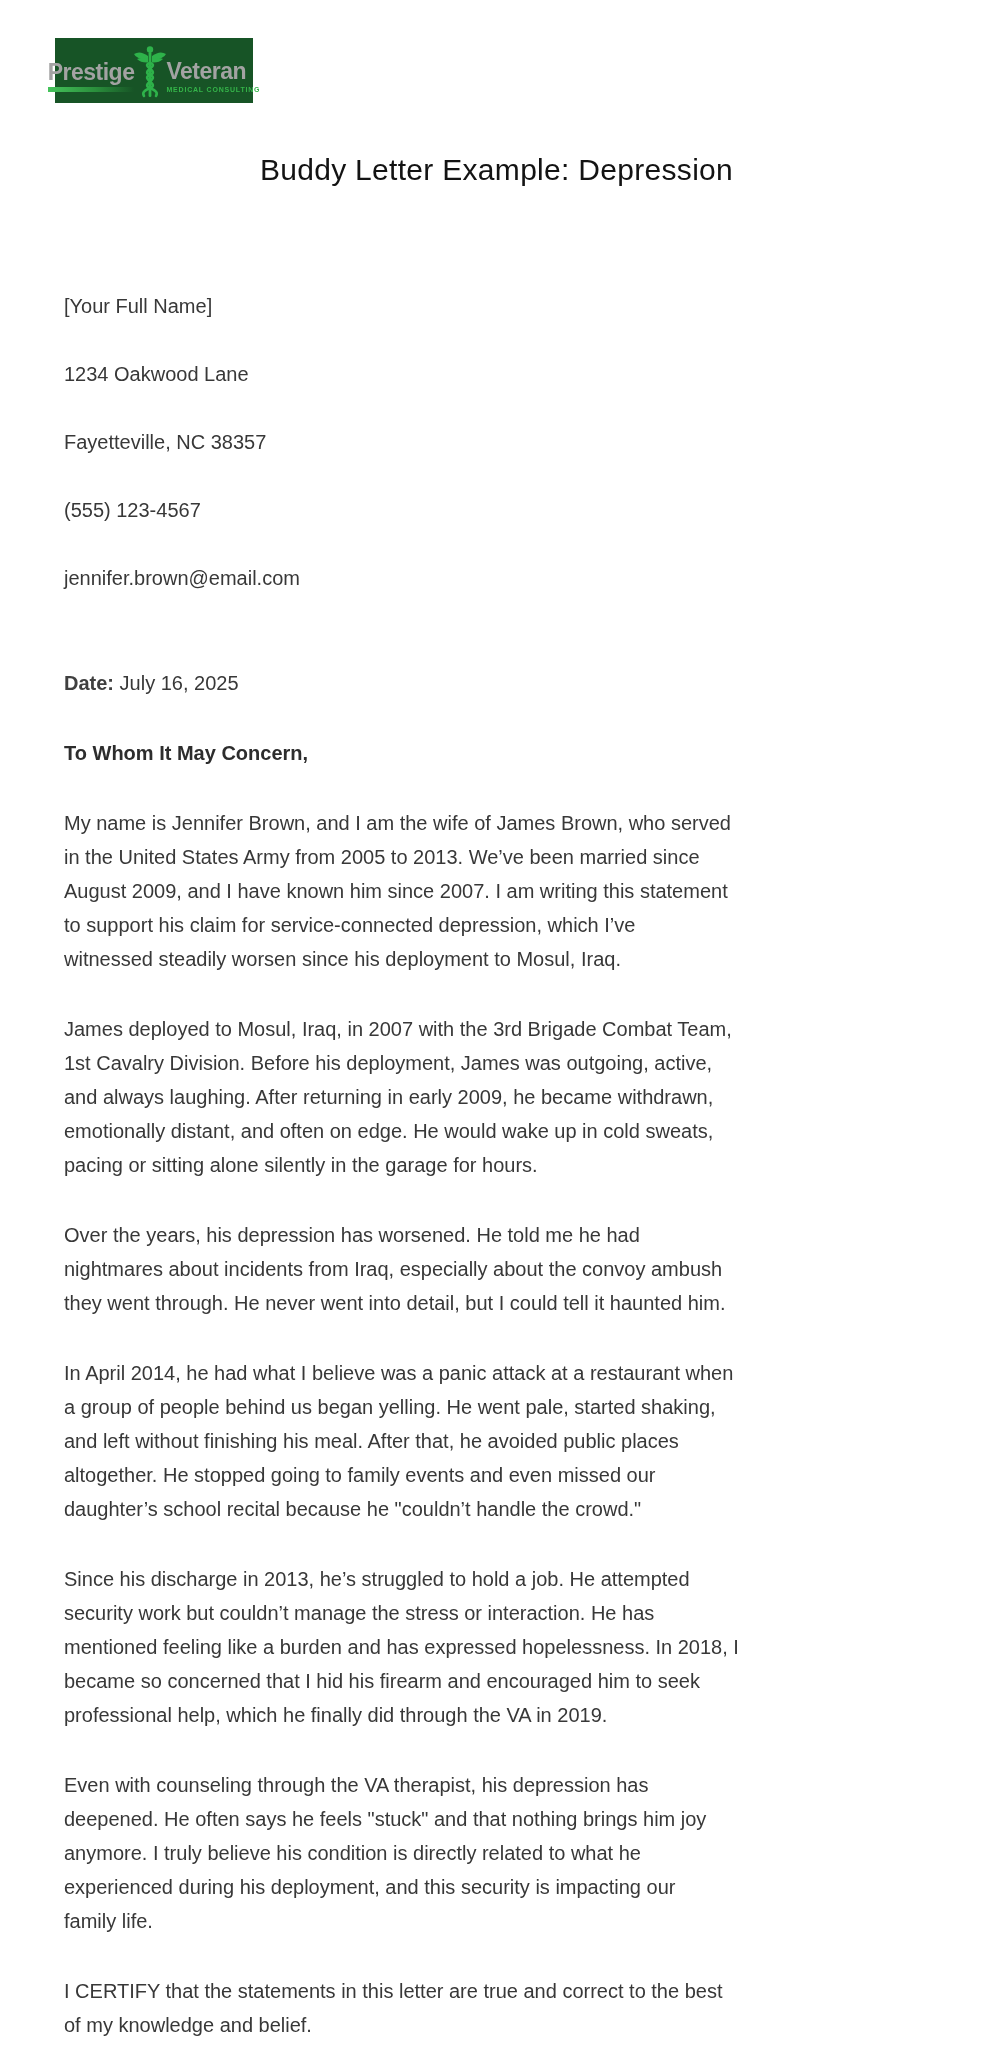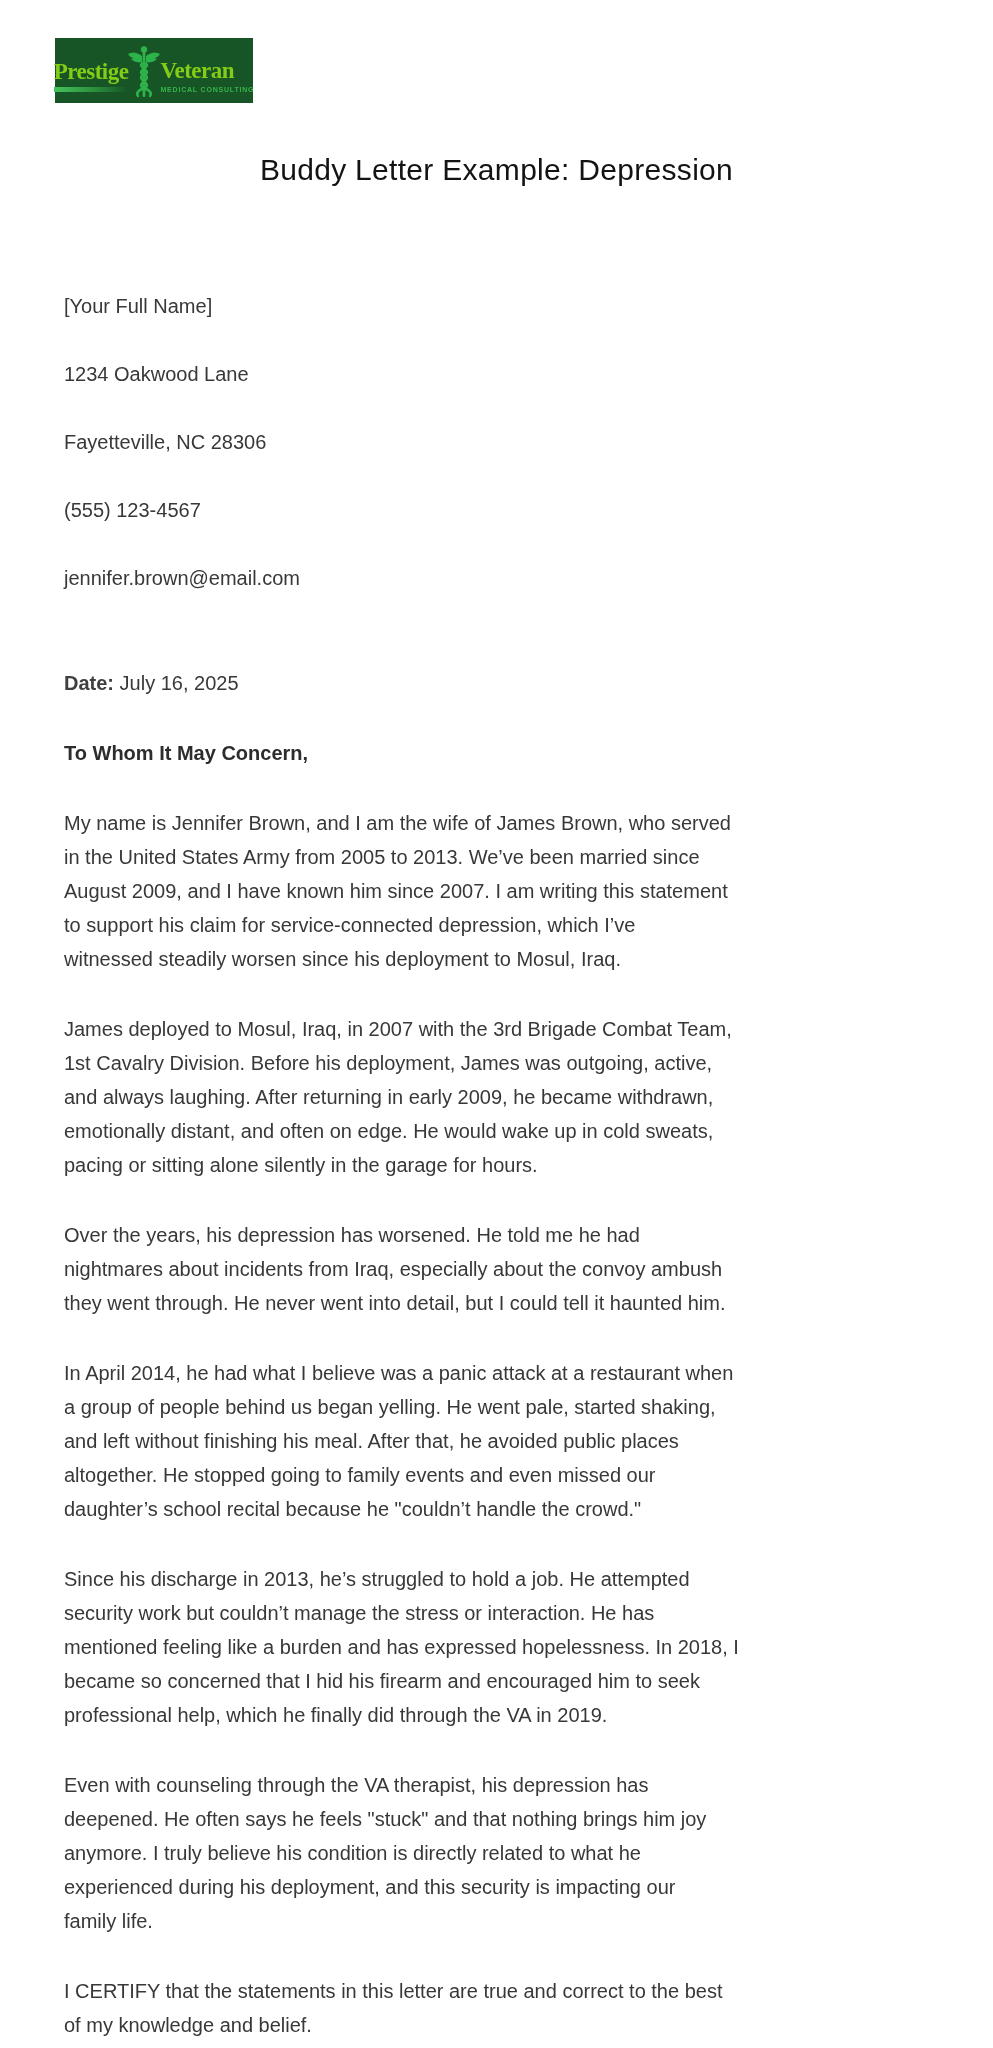--- a/index.html
+++ b/index.html
@@ -19,26 +19,25 @@
     height: 65px;
     background: #175426;
     display: flex;
     align-items: center;
     justify-content: center;
     padding: 0 6px;
     position: relative;
   }
   .logo-left { display: flex; flex-direction: column; margin-top: 10px; }
   .brand-word {
-    color: #84cc16;
+    color: #a3a3a3;
     font-weight: bold;
     font-size: 23px;
     letter-spacing: -0.5px;
     line-height: 24px;
-    font-family: Liberation Serif, serif;
   }
   .logo-bar {
     height: 5px;
     margin-top: 3px;
     background: linear-gradient(to right, #45c35b, #2a8f3c 55%, #175426);
   }
   .logo-cad {
     width: 34px;
     height: 56px;
     margin: 0 -1px;
@@ -104,21 +103,21 @@
   </div>
 </div>
 
 <h1 class="title">Buddy Letter Example: Depression</h1>
 
 <div class="content">
 
   <div class="address">
     <div>[Your Full Name]</div>
     <div>1234 Oakwood Lane</div>
-    <div>Fayetteville, NC 28306</div>
+    <div>Fayetteville, NC 38357</div>
     <div>(555) 123-4567</div>
     <div>jennifer.brown@email.com</div>
   </div>
 
   <div class="date-line"><span class="date-label">Date:</span><span> July 16, 2025</span></div>
 
   <div class="salutation">To Whom It May Concern,</div>
 
   <p class="para">My name is Jennifer Brown, and I am the wife of James Brown, who served
 in the United States Army from 2005 to 2013. We’ve been married since

